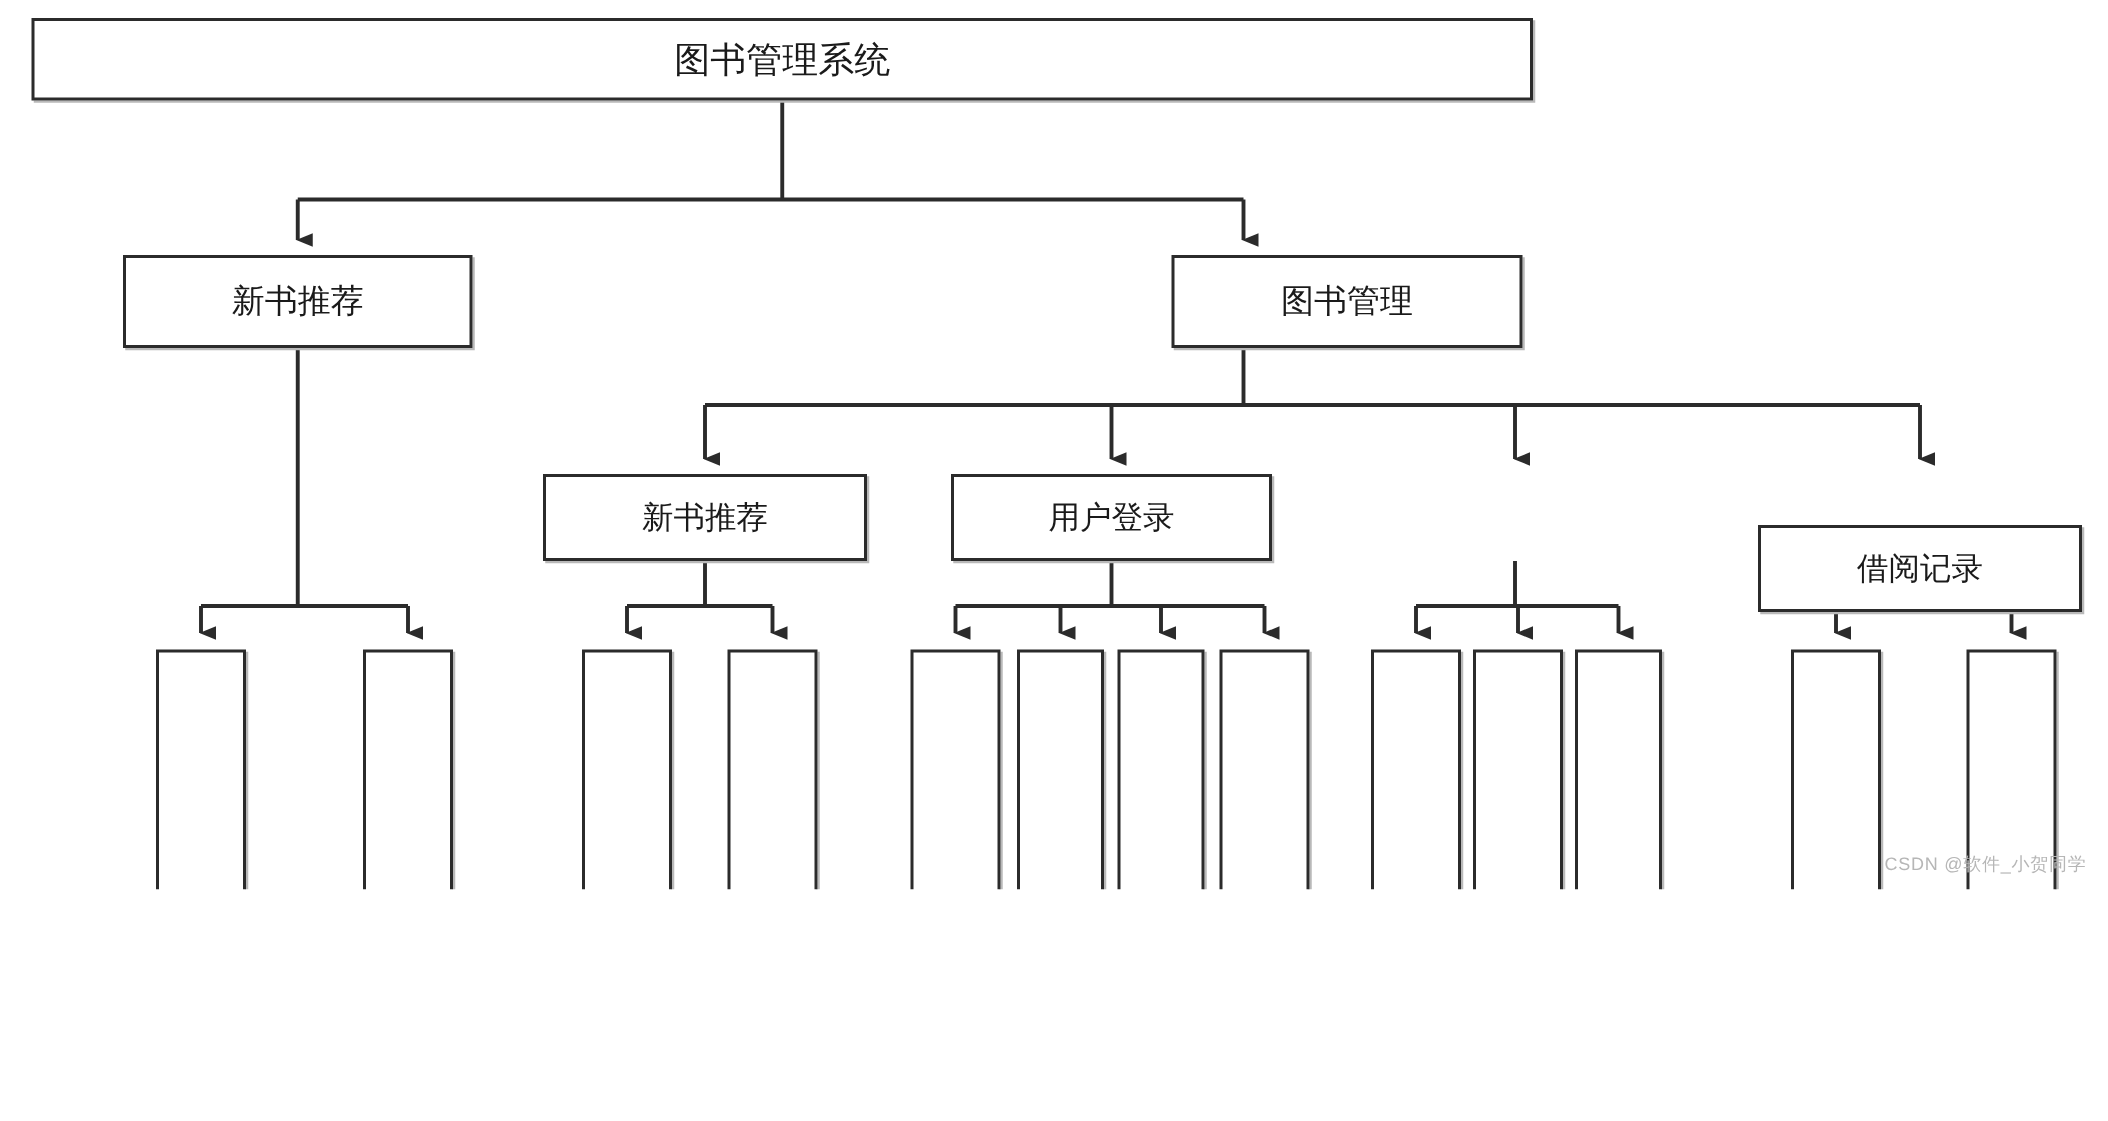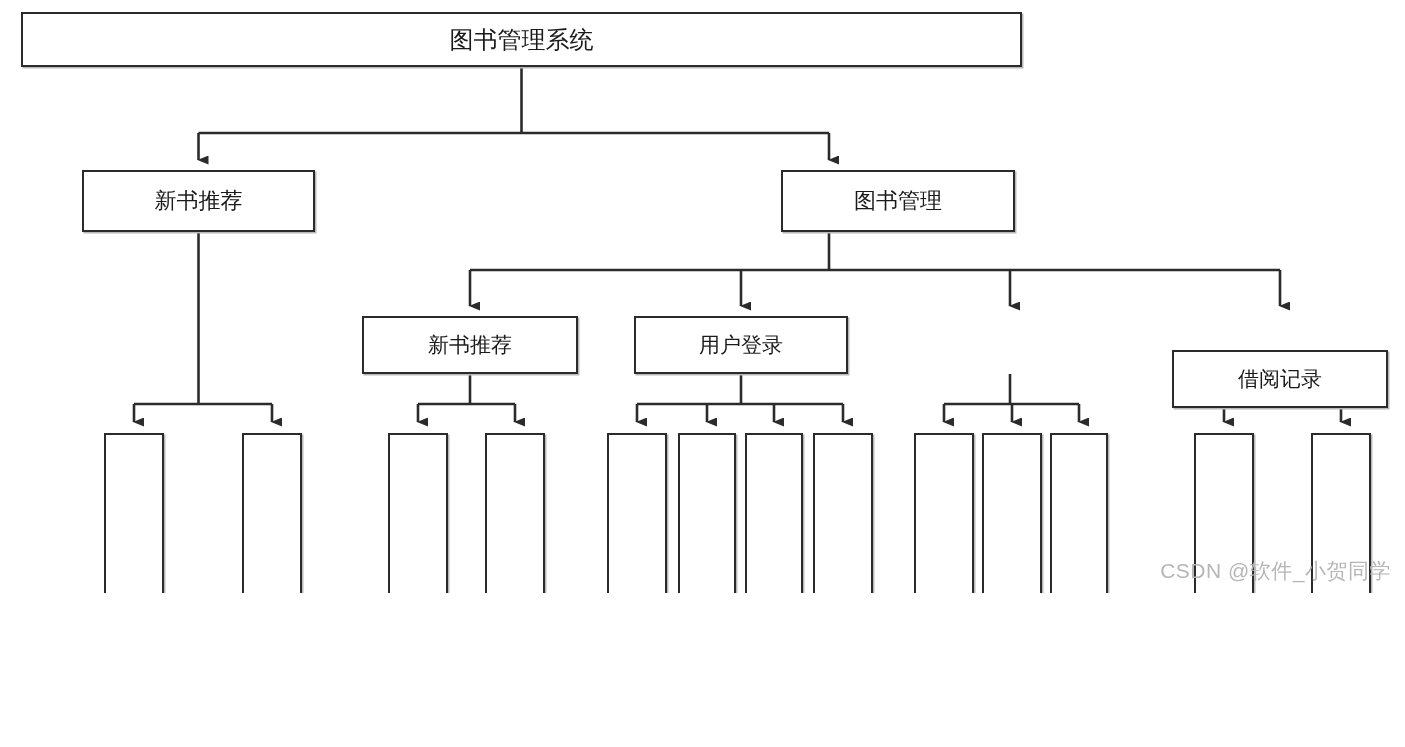--- a/index.html
+++ b/index.html
@@ -54,21 +54,21 @@
     justify-content: center;
     white-space: nowrap;
   }
   .node .label {
     display: block;
   }
   .watermark {
     position: absolute;
     right: 14px;
     bottom: 8px;
-    font-size: 21px;
+    font-size: 12px;
     color: #b6b6b6;
     letter-spacing: 0.5px;
     white-space: nowrap;
     pointer-events: none;
   }
 </style>
 </head>
 <body>
 
 <div id="canvas">

